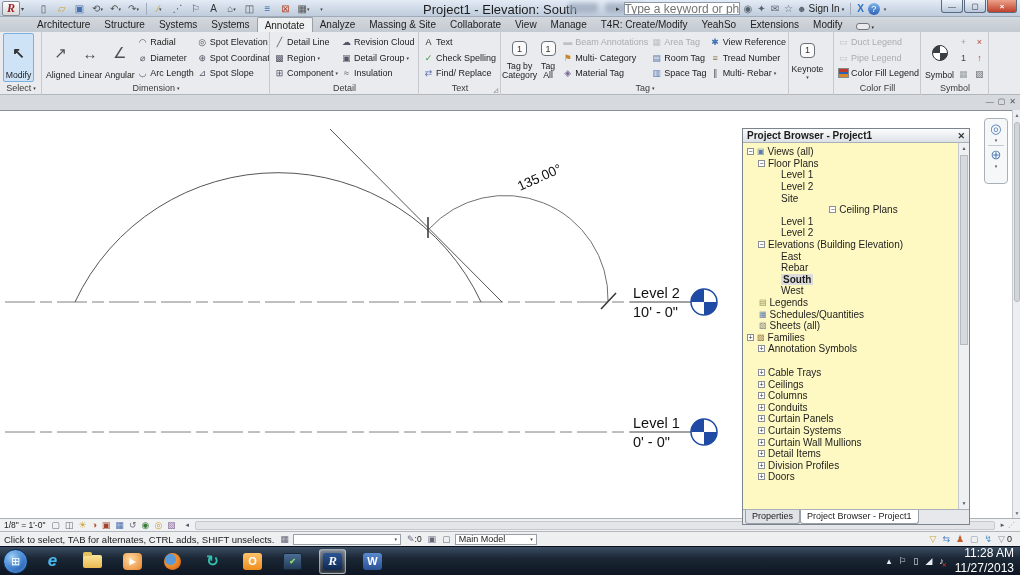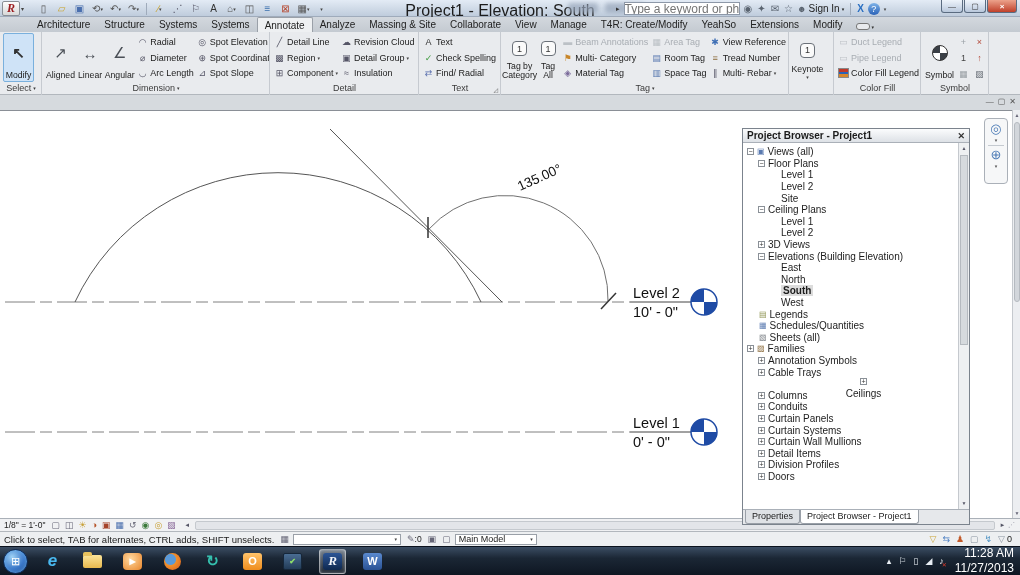--- a/index.html
+++ b/index.html
@@ -11,21 +11,21 @@
   #titlebar { position:absolute; left:0; top:0; width:1020px; height:17px;
     background:linear-gradient(#e3ebf5,#bfccdc); border-bottom:1px solid #9fabbb; }
   .rlogo { position:absolute; left:2px; top:0; width:30px; height:17px; display:flex; align-items:center; cursor:pointer; }
   .rlogo-box { width:18px; height:15px; background:linear-gradient(#fdfdfd,#d8d8d8); border:1px solid #8a8f96; border-radius:2px; display:flex; align-items:center; justify-content:center; }
   .rlogo-r { color:#9b1b1f; font-weight:bold; font-size:12px; font-family:"Liberation Serif",serif; font-style:italic; }
   .rlogo-dd { font-size:6px; color:#444; margin-left:1px; }
   #qat { position:absolute; left:36px; top:1px; height:15px; display:flex; align-items:center; gap:3px; }
   .qat { width:15px; height:14px; display:flex; align-items:center; justify-content:center; font-size:10px; color:#555; cursor:pointer; }
   .qat .dd { font-size:5px; margin-left:0; color:#444; }
   .qsep { width:1px; height:12px; background:#9fabbb; margin:0 2px; }
-  .title { position:absolute; left:380px; top:2px; width:240px; text-align:center; font-size:16px; color:#1c1c1c; }
+  .title { position:absolute; left:380px; top:2px; width:240px; text-align:center; font-size:13px; color:#1c1c1c; }
   .blur { position:absolute; top:3px; height:10px; background:#98a6ba; border-radius:3px; filter:blur(2px); opacity:.7; }
   .b1 { left:568px; width:30px; } .b2 { left:605px; width:40px; }
   #infocenter { position:absolute; left:616px; top:1px; height:15px; display:flex; align-items:center; gap:4px; }
   .ic-collapse { font-size:7px; color:#333; }
   .search { width:116px; height:13px; border:1px solid #8d98a8; font-size:12px; color:#888; padding:0 0; background:#fff; font-family:"Liberation Sans",sans-serif; }
   .signin { display:flex; align-items:center; gap:2px; cursor:pointer; font-size:10px; color:#222; }
   .exch { color:#2a6fc2; font-weight:bold; font-size:10px; cursor:pointer; }
   .helpico { width:12px; height:12px; border-radius:50%; background:linear-gradient(#7fb3e8,#2a62b8); color:#fff; font-size:9px; display:flex; align-items:center; justify-content:center; cursor:pointer; }
   #winbtns { position:absolute; right:3px; top:0; display:flex; }
   .wbtn { width:22px; height:13px; border:1px solid #5a6b80; border-top:none; border-radius:0 0 3px 3px; background:linear-gradient(#eef4fb,#b9c8dc); font-size:8px; color:#333; display:flex; align-items:center; justify-content:center; cursor:pointer; margin-left:1px; }
@@ -71,21 +71,21 @@
   #canvas { position:absolute; left:0; top:110px; width:1012px; height:408px; background:#fff; border-top:1px solid #8a8f96; }
   #navbar { position:absolute; left:984px; top:118px; width:24px; height:66px; background:rgba(246,247,248,.95); border:1px solid #aab0b8; border-radius:4px; display:flex; flex-direction:column; align-items:center; padding-top:3px; gap:2px; z-index:5; }
   #navbar .nv { font-size:13px; color:#4a7ab5; cursor:pointer; line-height:1; }
   #navbar .nvd { font-size:5px; color:#555; }
   #navbar .nsep { width:16px; height:1px; background:#c5cad0; }
   #vscroll { position:absolute; left:1012px; top:110px; width:8px; height:408px; background:#eceef1; border-left:1px solid #c5c9ce; }
   .vsa { position:absolute; left:0; width:8px; height:10px; font-size:5px; color:#667; text-align:center; line-height:10px; cursor:pointer; }
   .vsthumb { position:absolute; left:1px; top:12px; width:6px; height:180px; background:#d2d6db; border:1px solid #b5bac0; border-radius:3px; cursor:pointer; }
 
   
-  #browser { position:absolute; left:742px; top:128px; width:228px; height:397px; background:#ffffff; border:1px solid #7b838d; z-index:20; display:flex; flex-direction:column; }
+  #browser { position:absolute; left:742px; top:128px; width:228px; height:397px; background:#fef9c3; border:1px solid #7b838d; z-index:20; display:flex; flex-direction:column; }
   #browser-title { height:14px; background:linear-gradient(#fbfcfd,#dde1e6); border-bottom:1px solid #aab0b8; display:flex; align-items:center; padding:0 4px; font-size:10px; font-weight:bold; color:#1b1b1b; }
   #browser-title .bx { margin-left:auto; font-size:9px; color:#333; cursor:pointer; }
   #tree { flex:1; position:relative; overflow:hidden; padding-top:3px; }
   .trow { display:flex; align-items:center; height:11.6px; gap:3px; font-size:10px; color:#1c1c1c; cursor:pointer; white-space:nowrap; }
   .tgl { width:7px; height:7px; border:1px solid #8a9097; background:#fff; font-size:7px; line-height:5px; text-align:center; color:#333; flex:none; }
   .tspace { width:9px; flex:none; }
   .tico { font-size:8px; flex:none; }
   .trow .sel { font-weight:bold; background:#dcdcdc; padding:0 2px; }
   #tree-scroll { position:absolute; right:0; top:0; width:11px; height:100%; background:#eef0f2; border-left:1px solid #c5c9ce; }
   .tsa { position:absolute; left:0; width:10px; height:11px; text-align:center; font-size:5px; color:#556; line-height:11px; cursor:pointer; }
@@ -330,21 +330,21 @@
             <div class="sbtn">
               <span class="si" style="color: rgb(51, 51, 51);">A</span>
               <span>Text</span>
             </div>
             <div class="sbtn">
               <span class="si" style="color: rgb(63, 155, 63);">✓</span>
               <span>Check Spelling</span>
             </div>
             <div class="sbtn">
               <span class="si" style="color: rgb(90, 111, 174);">⇄</span>
-              <span>Find/ Radial</span>
+              <span>Find/ Replace</span>
             </div>
           </div>
         </div>
         <div class="plabel">Text</div>
         <span class="plaunch">◿</span>
       </div>
       <div class="panel" style="left: 502px; width: 287px;">
         <div class="pcontent">
           <div class="bigbtn">
             <span class="bi">
@@ -544,47 +544,43 @@
             <span>Level 1</span>
           </div>
           <div class="trow" style="padding-left: 22px;">
             <span class="tspace"></span>
             <span>Level 2</span>
           </div>
           <div class="trow" style="padding-left: 22px;">
             <span class="tspace"></span>
             <span>Site</span>
           </div>
-          <div class="trow" style="padding-left: 11px;">
+          <div class="trow" style="padding-left: 11px; justify-content: center;">
             <span class="tgl">−</span>
             <span>Ceiling Plans</span>
           </div>
           <div class="trow" style="padding-left: 22px;">
             <span class="tspace"></span>
             <span>Level 1</span>
           </div>
           <div class="trow" style="padding-left: 22px;">
             <span class="tspace"></span>
             <span>Level 2</span>
           </div>
           <div class="trow" style="padding-left: 11px;">
-            <span class="tgl">+</span>
-            <span>3D Views</span>
-          </div>
-          <div class="trow" style="padding-left: 11px;">
             <span class="tgl">−</span>
             <span>Elevations (Building Elevation)</span>
           </div>
           <div class="trow" style="padding-left: 22px;">
             <span class="tspace"></span>
             <span>East</span>
           </div>
           <div class="trow" style="padding-left: 22px;">
             <span class="tspace"></span>
-            <span>North</span>
+            <span>Rebar</span>
           </div>
           <div class="trow" style="padding-left: 22px;">
             <span class="tspace"></span>
             <span class="sel">South</span>
           </div>
           <div class="trow" style="padding-left: 22px;">
             <span class="tspace"></span>
             <span>West</span>
           </div>
           <div class="trow" style="padding-left: 0px;">
@@ -604,25 +600,25 @@
           </div>
           <div class="trow" style="padding-left: 0px;">
             <span class="tgl">+</span>
             <span class="tico" style="color: rgb(138, 106, 58);">▨</span>
             <span>Families</span>
           </div>
           <div class="trow" style="padding-left: 11px;">
             <span class="tgl">+</span>
             <span>Annotation Symbols</span>
           </div>
-          <div class="trow" style="padding-left: 11px;">
+          <div class="trow" style="padding-left: 11px; margin-top: 12px;">
             <span class="tgl">+</span>
             <span>Cable Trays</span>
           </div>
-          <div class="trow" style="padding-left: 11px; flex-direction: column;">
+          <div class="trow" style="padding-left: 11px;">
             <span class="tgl">+</span>
             <span>Ceilings</span>
           </div>
           <div class="trow" style="padding-left: 11px;">
             <span class="tgl">+</span>
             <span>Columns</span>
           </div>
           <div class="trow" style="padding-left: 11px;">
             <span class="tgl">+</span>
             <span>Conduits</span>

